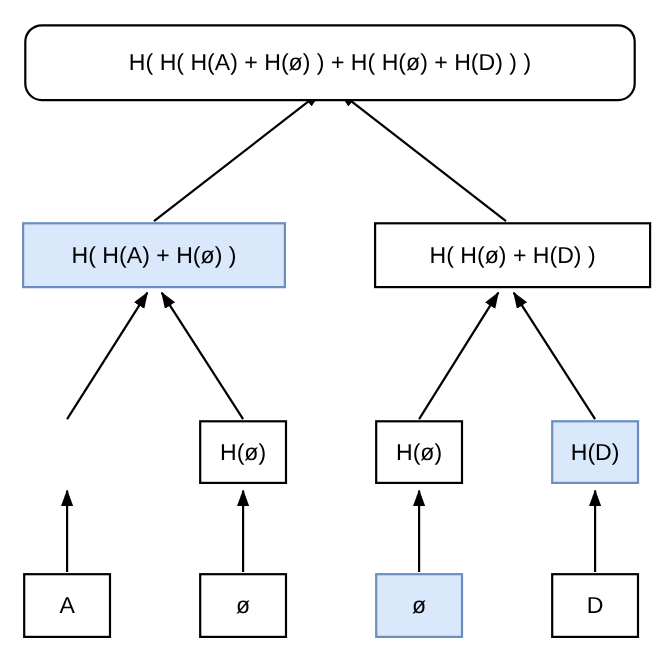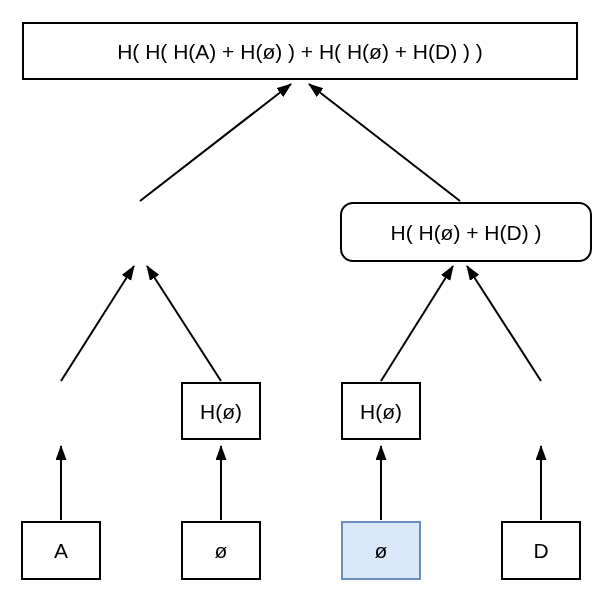--- a/index.html
+++ b/index.html
@@ -33,23 +33,23 @@
     color: #000000;
     font-size: 21px;
     line-height: 1;
     white-space: nowrap;
     text-align: center;
   }
   .node.highlight {
     background: #dae8fc;
     border-color: #6c8ebf;
   }
-  .node.root   { left: 22px;  top: 22px;  width: 556px; height: 58px; }
+  .node.root   { left: 22px;  top: 22px;  width: 556px; height: 70px; border-radius: 16px; }
   .node.l2a    { left: 20px;  top: 202px; width: 240px; height: 60px; }
-  .node.l2b    { left: 340px; top: 202px; width: 252px; height: 60px; border-radius: 13px; }
+  .node.l2b    { left: 340px; top: 202px; width: 252px; height: 60px; }
   .node.small  { width: 80px; height: 58px; }
   .node.p1     { left: 21px;  }
   .node.p2     { left: 181px; }
   .node.p3     { left: 341px; }
   .node.p4     { left: 501px; }
   .node.lv1    { top: 382px; }
   .node.leaf   { top: 521px; height: 59px; }
   .watermark {
     position: absolute;
     left: 462px;
@@ -81,24 +81,26 @@
     <line x1="541" y1="381" x2="467" y2="266" stroke="#000000" stroke-width="2" marker-end="url(#arrowhead)"></line>
 
     <line x1="61" y1="520" x2="61" y2="446" stroke="#000000" stroke-width="2" marker-end="url(#arrowhead)"></line>
     <line x1="221" y1="520" x2="221" y2="446" stroke="#000000" stroke-width="2" marker-end="url(#arrowhead)"></line>
     <line x1="381" y1="520" x2="381" y2="446" stroke="#000000" stroke-width="2" marker-end="url(#arrowhead)"></line>
     <line x1="541" y1="520" x2="541" y2="446" stroke="#000000" stroke-width="2" marker-end="url(#arrowhead)"></line>
   </svg>
 
   <div class="node root">H( H( H(A) + H(ø) ) + H( H(ø) + H(D) ) )</div>
 
+  <div class="node l2a highlight">H( H(A) + H(ø) )</div>
   <div class="node l2b">H( H(ø) + H(D) )</div>
 
   <div class="node small lv1 p2">H(ø)</div>
   <div class="node small lv1 p3">H(ø)</div>
+  <div class="node small lv1 p4 highlight">H(D)</div>
 
   <div class="node small leaf p1">A</div>
   <div class="node small leaf p2">ø</div>
   <div class="node small leaf p3 highlight">ø</div>
   <div class="node small leaf p4">D</div>
 
 
 </div>
 
 </body></html>

